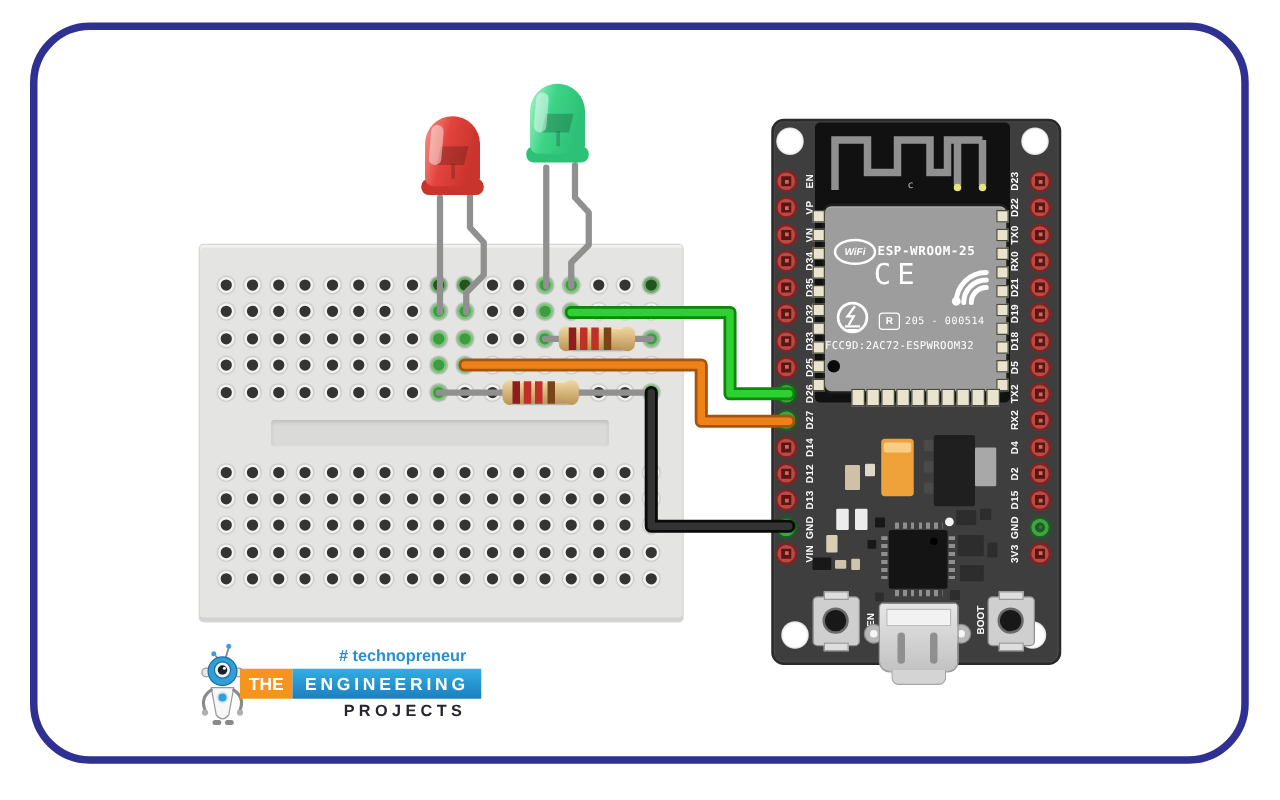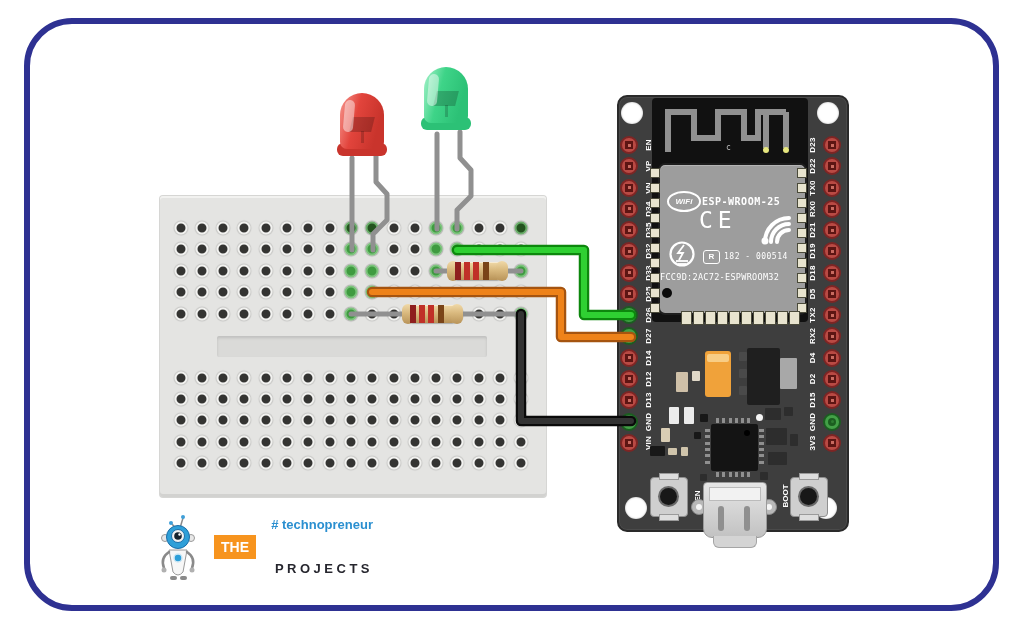--- a/index.html
+++ b/index.html
@@ -91,21 +91,21 @@
   #usb-slot1{left:718px;top:506px;width:6px;height:25px;background:#8f8f8f;border-radius:3px;z-index:6;}
   #usb-slot2{left:744px;top:506px;width:6px;height:25px;background:#8f8f8f;border-radius:3px;z-index:6;}
   #usb-lip{left:713px;top:536px;width:42px;height:11px;background:#d4d4d4;border:1px solid #a5a5a5;
      border-top:none;border-radius:0 0 6px 6px;z-index:5;}
   .usb-ear{width:14px;height:14px;border-radius:50%;background:#b8b8b8;border:1px solid #8a8a8a;z-index:4;
      transform:translate(-50%,-50%);}
   .usb-ear .h{position:absolute;left:4px;top:4px;width:6px;height:6px;border-radius:50%;background:#f5f5f5;}
   
   #logo{left:156px;top:512px;width:230px;height:70px;z-index:3;}
   #tagline{left:200px;top:517px;width:173px;text-align:right;font-size:13px;font-weight:bold;z-index:3;}
-  #logo-row{left:214px;top:535px;display:flex;z-index:3;}
+  #logo-row{left:192px;top:535px;display:flex;z-index:3;}
   #word-the{color:#fff;font-size:14px;font-weight:bold;padding:4px 7px;}
   #word-eng{color:#fff;font-size:14px;font-weight:bold;padding:4px 10px;letter-spacing:3px;}
   #word-projects{left:200px;top:561px;width:173px;text-align:right;font-size:13px;font-weight:bold;
      letter-spacing:3.5px;z-index:3;}
 </style>
 </head>
 <body>
 
 <div id="stage">
   <div id="frame" class="abs" style="border-color: rgb(46, 49, 146);"></div>
@@ -320,21 +320,21 @@
     <path d="M20 32 A 12 12 0 0 1 32 20" stroke="#fff" stroke-width="4" fill="none" stroke-linecap="round"></path>
     <circle cx="8" cy="31" r="3.5" fill="#fff"></circle>
   </svg>
   <svg id="pse-symbol" class="abs logo-svg-s" width="30" height="30" style="left:668px;top:240px;">
     <circle cx="14" cy="14" r="11.5" stroke="#fff" stroke-width="2.2" fill="none"></circle>
     <polyline points="16,5 10,13 15,13 11,20" stroke="#fff" stroke-width="1.8" fill="none"></polyline>
     <line x1="8" y1="21" x2="20" y2="21" stroke="#fff" stroke-width="1.8"></line>
     <line x1="10" y1="24" x2="18" y2="24" stroke="#fff" stroke-width="1.8"></line>
   </svg>
   <div id="reg-r" class="abs">R</div>
-  <div id="reg-num" class="abs modtext">182 - 000514</div>
+  <div id="reg-num" class="abs modtext">205 - 000514</div>
   <div id="fcc-id" class="abs modtext">FCC9D:2AC72-ESPWROOM32</div>
   <div id="mod-dot" class="abs"></div>
   <div id="esp32-extra">
       <div class="abs mhole" style="left: 632px; top: 113px;"></div>
       <div class="abs mhole" style="left: 828px; top: 113px;"></div>
       <div class="abs mhole" style="left: 636px; top: 508px;"></div>
       <div class="abs mhole" style="left: 826px; top: 508px;"></div>
       <div class="abs pin" style="left: 629px; top: 145px;">
         <div class="sq"></div>
         <div class="sq2"></div>
@@ -640,15 +640,16 @@
       <path d="M31 38 Q40 44 36 54" stroke="#8a8a8a" stroke-width="2.5" fill="none" stroke-linecap="round"></path>
       <circle cx="8" cy="56" r="2.5" fill="#b0b0b0"></circle>
       <circle cx="36" cy="56" r="2.5" fill="#b0b0b0"></circle>
       <rect x="14" y="62" width="7" height="4" rx="2" fill="#8a8a8a"></rect>
       <rect x="24" y="62" width="7" height="4" rx="2" fill="#8a8a8a"></rect>
     </svg>
   </div>
   <div id="tagline" class="abs" style="color: rgb(42, 143, 208);"># technopreneur</div>
   <div id="logo-row" class="abs">
     <span id="word-the" style="background: rgb(247, 148, 30);">THE</span>
+    <span id="word-eng" style="background: linear-gradient(rgb(53, 173, 225), rgb(26, 127, 192));">ENGINEERING</span>
   </div>
   <div id="word-projects" class="abs" style="color: rgb(38, 38, 46);">PROJECTS</div>
 </div>
 
 </body></html>

